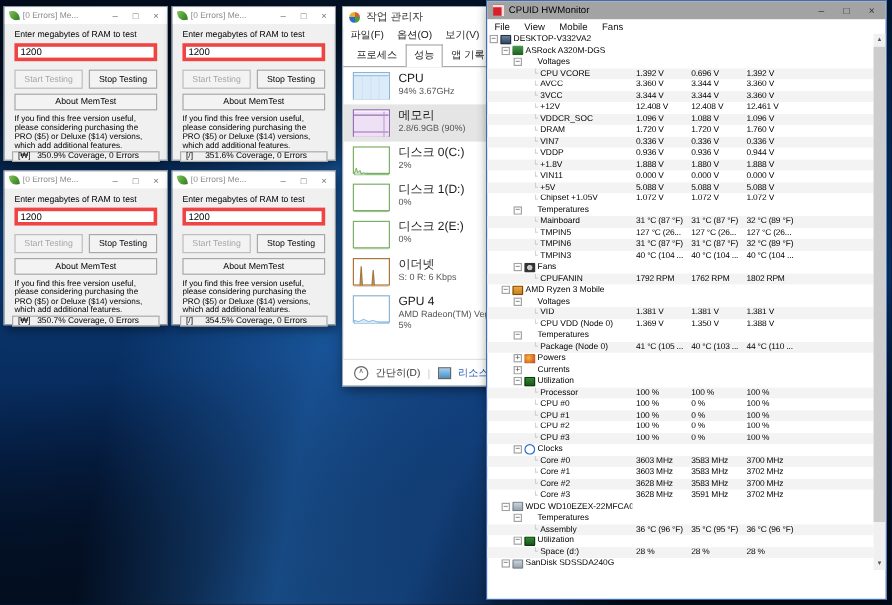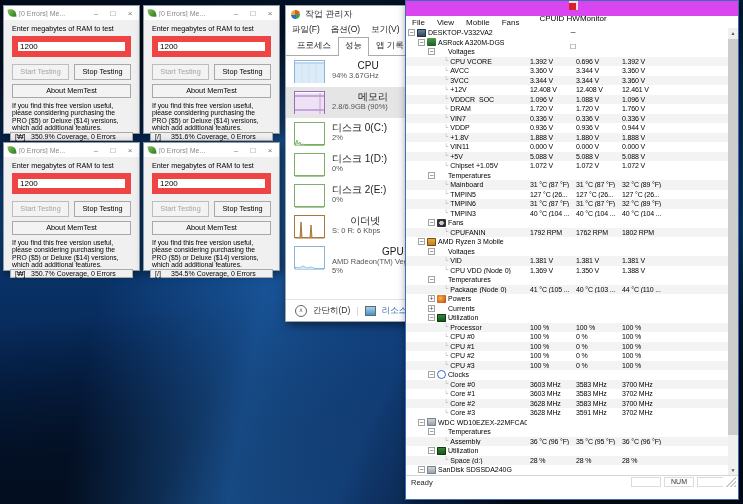--- a/index.html
+++ b/index.html
@@ -22,21 +22,21 @@
   .tbar .ttl{flex:1;font-size:7px;color:#8a8a8a;white-space:nowrap;overflow:hidden;}
   .wbtn{width:14px;text-align:center;font-size:8px;color:#777;line-height:13px;}
   
   .memtest{width:137px;height:129px;font-size:7.2px;}
   .mt0{left:3px;top:5px;} .mt1{left:143px;top:5px;}
   .mt2{left:3px;top:142px;} .mt3{left:143px;top:142px;}
   .mt-leaf{width:8px;height:8px;background:linear-gradient(135deg,#7ec455,#2d7a1f);
            border-radius:0 70% 0 70%;transform:rotate(-8deg);flex:none;}
   .mt-body{padding:3px 6px 0;display:flex;flex-direction:column;height:112px;box-sizing:border-box;}
   .mt-label{font-size:7.2px;color:#000;margin:1px 0 3px 2px;}
-  .mt-input{height:12px;border:6px solid #ef4444;background:#fff;font-size:8px;
+  .mt-input{height:12px;border:3px solid #ef4444;background:#fff;font-size:8px;
             font-family:"Liberation Sans",sans-serif;padding:0 2px;margin:0 2px 6px;outline:none;}
   .mt-btnrow{display:flex;gap:5px;margin:1px 2px 4px;}
   .mt-btn{flex:1;height:14px;background:#f3f3f3;border:1px solid #a8a8a8;font-size:7.3px;
           text-align:center;line-height:13px;color:#000;}
   .mt-btn.dis{color:#a5a5a5;border-color:#bdbdbd;}
   .mt-about{margin:0 2px 4px;height:13px;background:#f3f3f3;border:1px solid #a8a8a8;
             font-size:7.3px;text-align:center;line-height:12px;}
   .mt-note{font-size:6.8px;line-height:7.3px;color:#000;margin-left:2px;flex:1;}
   .mt-status{border:1px solid #ababab;height:12px;display:flex;align-items:center;
              padding:0 4px;font-size:7px;color:#000;margin:1px 0 2px;background:#f0f0f0;}
@@ -49,34 +49,34 @@
   .tm-ttl{font-size:9px;color:#333;}
   .tm-menus{display:flex;gap:11px;height:13px;align-items:center;padding-left:6px;font-size:8.5px;color:#222;}
   .tm-tabs{display:flex;align-items:flex-end;height:19px;padding-left:4px;border-bottom:1px solid #ababab;}
   .tm-tab{font-size:8.5px;color:#222;padding:2px 6px 3px;border:1px solid transparent;border-bottom:none;}
   .tm-tab.sel{border-color:#ababab;background:#fff;margin-bottom:-1px;padding-bottom:4px;}
   .tm-items{}
   .tm-item{display:flex;gap:7px;padding:4px 0 0 8px;height:31px;box-sizing:border-box;}
   .tm-item.tall{height:40px;}
   .tm-item.sel{background:#e5e5e5;}
   .tm-thumb{width:31px;height:23px;box-sizing:border-box;border:1px solid #999;background:#fff;flex:none;}
-  .tm-name{font-size:10px;color:#1a1a1a;line-height:11px;text-align:right;}
+  .tm-name{font-size:10px;color:#1a1a1a;line-height:11px;}
   .tm-sub{font-size:7.5px;color:#555;line-height:9px;}
   .tm-footer{position:absolute;left:0;right:0;bottom:0;height:21px;border-top:1px solid #e2e2e2;
              display:flex;align-items:center;gap:6px;padding:0 9px;background:#fff;}
   .tm-chev{width:10px;height:10px;border:1px solid #666;border-radius:50%;color:#666;
            font-size:6px;line-height:9px;text-align:center;flex:none;}
   .tm-foot-label{font-size:8.5px;color:#333;}
   .tm-sep{color:#ccc;font-size:9px;}
   .tm-rm-icon{width:9px;height:8px;border:1px solid #666;flex:none;
               background:linear-gradient(#9fd0f5,#4a90c4);}
   .tm-link{font-size:8.5px;color:#2b5fb0;}
   
   .hwmon{left:405px;top:0;width:334px;height:500px;background:#fff;border:1px solid #3e6db5;}
-  .hw-tbar{display:flex;align-items:center;height:15px;padding:0 3px 0 5px;gap:4px;background:#d946ef;flex-direction:column;}
+  .hw-tbar{display:flex;align-items:center;height:15px;padding:0 3px 0 5px;gap:4px;background:#a3a3a3;}
   .hw-icon{width:9px;height:9px;background:#d81f2a;flex:none;
            box-shadow:inset -2px 2px 0 0 rgba(255,255,255,.85);}
   .hw-ttl{flex:1;font-size:8px;color:#000;}
   .hw-wbtn{width:17px;text-align:center;font-size:8.5px;color:#333;}
   .hw-menus{display:flex;gap:12px;height:12px;align-items:center;padding-left:6px;font-size:8px;color:#111;}
   .hw-head{display:flex;height:13px;border-top:1px solid #e8e8e8;border-bottom:1px solid #d0d0d0;
            font-size:7.5px;color:#333;align-items:center;}
   .hw-hcell{box-sizing:border-box;padding:0 3px;border-right:1px solid #e2e2e2;height:11px;line-height:11px;}
   .hw-body{position:relative;height:447px;overflow:hidden;}
   .hw-rows{position:absolute;left:0;top:0;right:10px;}
@@ -778,21 +778,13 @@
           <span class="hw-cell"></span>
           <span class="hw-cell"></span>
         </div>
       </div>
     <div class="hw-scroll">
       <span class="hw-sarrow" style="top:0">▲</span>
       <div class="hw-thumb"></div>
       <span class="hw-sarrow" style="bottom:0">▼</span>
     </div>
   </div>
-  <div class="hw-status">
-    <span>Ready</span>
-    <span style="flex:1"></span>
-    <span class="sb-cell" style="width:30px"></span>
-    <span class="sb-cell" style="width:30px">NUM</span>
-    <span class="sb-cell" style="width:26px;border-right:none"></span>
-    <span class="sb-grip"></span>
-  </div>
 </div>
 
 </body></html>

